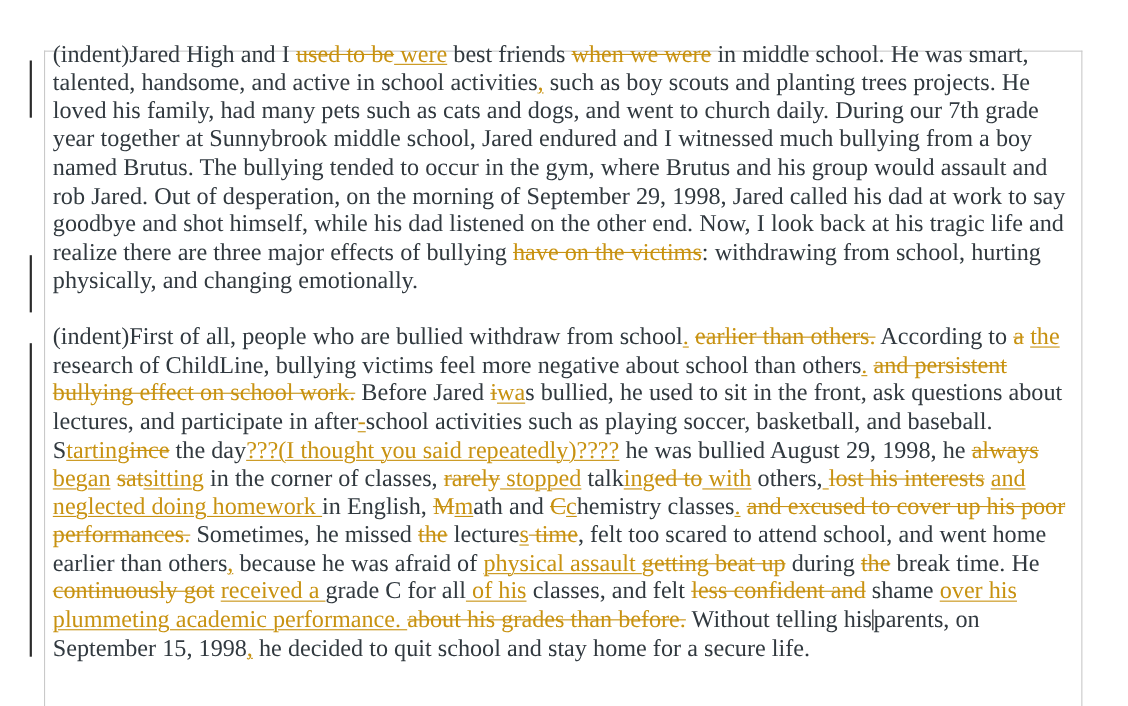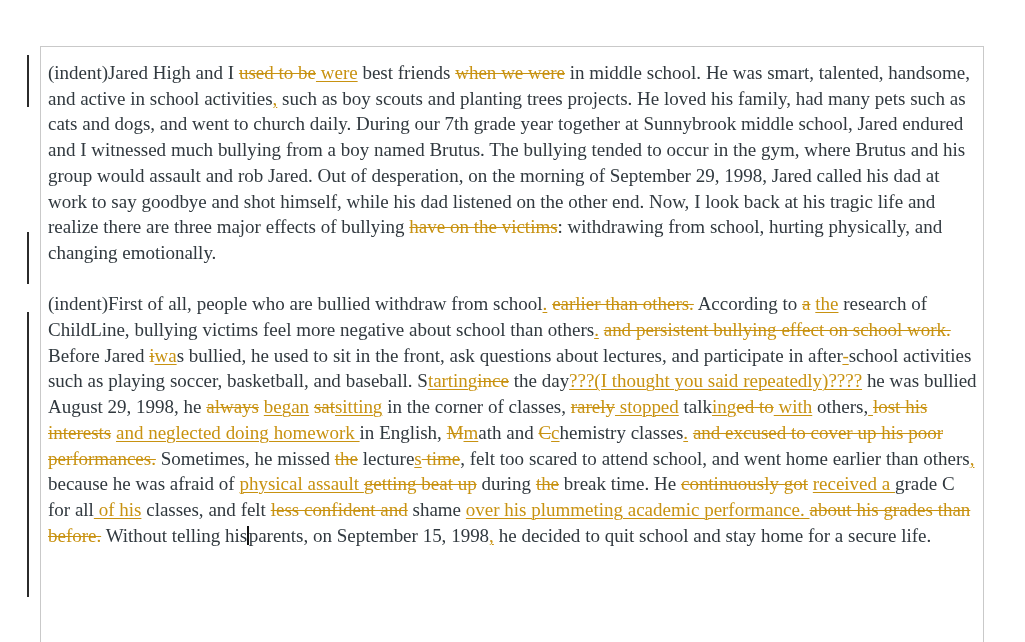--- a/index.html
+++ b/index.html
@@ -30,23 +30,23 @@
     height: 596px;
     border: 1px solid #c9c9c9;
     border-bottom: none;
     box-sizing: border-box;
     background: #ffffff;
   }
 
   #text-body {
     position: absolute;
     left: 48px;
-    top: 60px;
+    top: 36px;
     width: 930px;
-    font-size: 19px;
+    font-size: 22px;
     line-height: 25.7px;
     color: #31393f;
     letter-spacing: -0.02px;
     word-spacing: 0.1px;
   }
 
   p.para {
     margin: 0;
     padding: 0;
     text-align: left;

